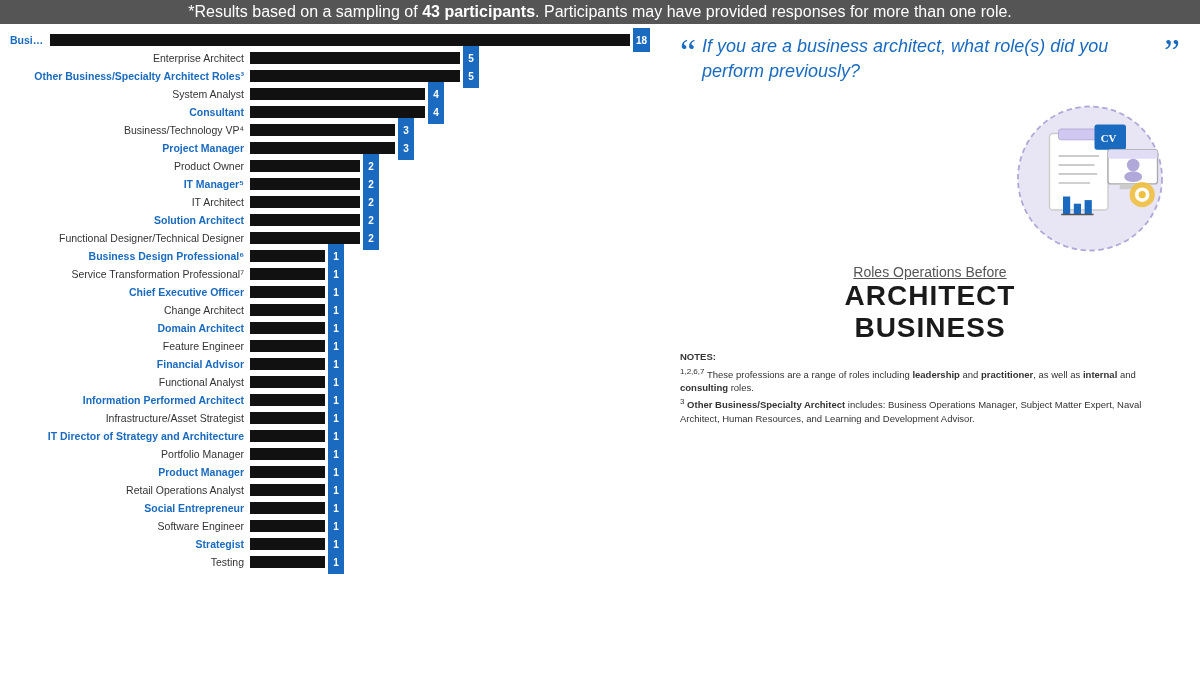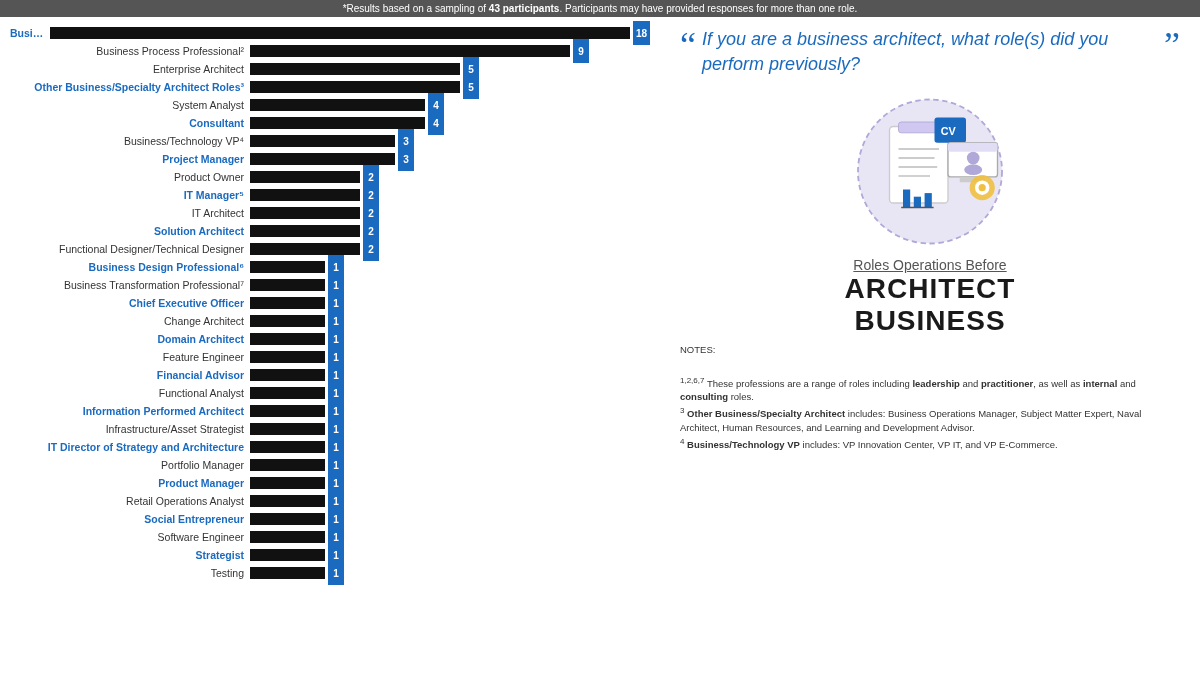--- a/index.html
+++ b/index.html
@@ -7,21 +7,21 @@
       font-family: Arial, sans-serif;
       background: #fff;
       width: 1200px;
       height: 675px;
       overflow: hidden;
       font-size: 12px;
     }
     .top-bar {
       background: #555;
       color: #fff;
-      font-size: 10px;
+      font-size: 16px;
       padding: 3px 10px;
       text-align: center;
     }
     .top-bar strong { font-weight: bold; }
     .main-container {
       display: flex;
       width: 1200px;
       height: calc(675px - 22px);
     }
     .left-panel {
@@ -101,22 +101,23 @@
     }
     .quote-text {
       font-size: 18px;
       color: #1a6abf;
       font-style: italic;
       line-height: 1.4;
       flex: 1;
     }
     .illustration-area {
       display: flex;
-      justify-content: center;
+      justify-content: flex-end;
       margin: 0 0 10px 0;
+      font-family: Liberation Serif, serif;
     }
     .illustration-svg {
       width: 180px;
       height: 160px;
     }
     .roles-heading {
       text-align: center;
       margin-bottom: 2px;
     }
     .roles-heading .before-text {
@@ -130,21 +131,21 @@
       color: #1a1a1a;
       letter-spacing: 1px;
       display: block;
     }
     .notes-section {
       font-size: 9.5px;
       color: #333;
       margin-top: 4px;
       line-height: 1.4;
     }
-    .notes-section .notes-title { font-weight: normal; margin-bottom: 18px; }
+    .notes-section .notes-title { font-weight: bold; margin-bottom: 2px; }
     .notes-section .note-item { margin-bottom: 2px; }
     .notes-section sup { font-size: 8px; }
   </style>
 </head>
 <body>
 
 <div class="top-bar">
   <span>*Results based on a sampling of <strong>43 participants</strong>. Participants may have provided responses for more than one role.</span>
 </div>
 
@@ -152,27 +153,20 @@
   <div class="left-panel">
 
   <div class="chart-row">
         <span class="chart-label bold-blue">Business Analysis Professional¹</span>
         <div class="bar-container">
           <span class="bar" style="width: 580px;"></span>
           <span class="bar-value">18</span>
         </div>
       </div>
       <div class="chart-row">
-        <span class="chart-label">Business Process Professional²</span>
-        <div class="bar-container">
-          <span class="bar" style="width: 320px;"></span>
-          <span class="bar-value">9</span>
-        </div>
-      </div>
-      <div class="chart-row">
         <span class="chart-label">Enterprise Architect</span>
         <div class="bar-container">
           <span class="bar" style="width: 210px;"></span>
           <span class="bar-value">5</span>
         </div>
       </div>
       <div class="chart-row">
         <span class="chart-label bold-blue">Other Business/Specialty Architect Roles³</span>
         <div class="bar-container">
           <span class="bar" style="width: 210px;"></span>
@@ -243,21 +237,21 @@
         </div>
       </div>
       <div class="chart-row">
         <span class="chart-label bold-blue">Business Design Professional⁶</span>
         <div class="bar-container">
           <span class="bar" style="width: 75px;"></span>
           <span class="bar-value">1</span>
         </div>
       </div>
       <div class="chart-row">
-        <span class="chart-label">Business Transformation Professional⁷</span>
+        <span class="chart-label">Service Transformation Professional⁷</span>
         <div class="bar-container">
           <span class="bar" style="width: 75px;"></span>
           <span class="bar-value">1</span>
         </div>
       </div>
       <div class="chart-row">
         <span class="chart-label bold-blue">Chief Executive Officer</span>
         <div class="bar-container">
           <span class="bar" style="width: 75px;"></span>
           <span class="bar-value">1</span>
@@ -414,18 +408,15 @@
       <span class="big-text">BUSINESS</span>
     </div>
     <div class="notes-section">
       <div class="notes-title">NOTES:</div>
       <div class="note-item">
         <sup>1,2,6,7</sup> These professions are a range of roles including <strong>leadership</strong> and <strong>practitioner</strong>, as well as <strong>internal</strong> and <strong>consulting</strong> roles.
       </div>
       <div class="note-item">
         <sup>3</sup> <strong>Other Business/Specialty Architect</strong> includes: Business Operations Manager, Subject Matter Expert, Naval Architect, Human Resources, and Learning and Development Advisor.
       </div>
-      <div class="note-item">
-        <sup>4</sup> <strong>Business/Technology VP</strong> includes: VP Innovation Center, VP IT, and VP E-Commerce.
-      </div>
     </div>
   </div>
 </div>
 
 </body></html>

